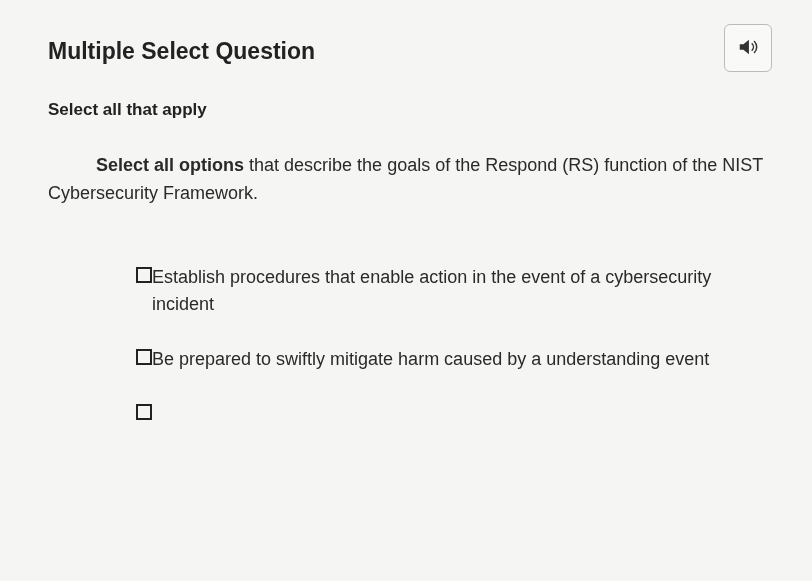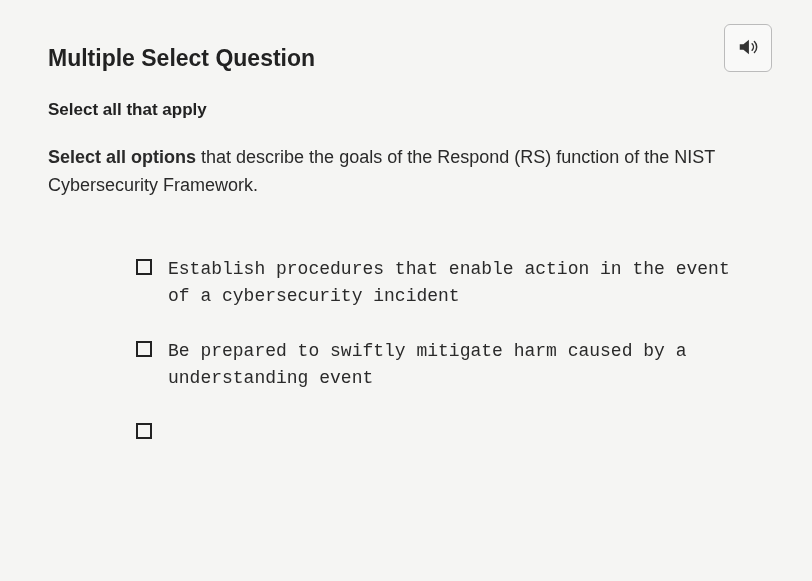--- a/index.html
+++ b/index.html
@@ -15,21 +15,21 @@
       overflow: hidden;
       position: relative;
     }
     .page {
       padding: 30px 40px 30px 48px;
       color: #2a2a2a;
     }
     .header-row {
       display: flex;
       justify-content: space-between;
-      align-items: flex-end;
+      align-items: center;
       margin-bottom: 28px;
     }
     .question-type {
       font-size: 23px;
       font-weight: 600;
       color: #222;
     }
     .audio-btn {
       width: 48px;
       height: 48px;
@@ -45,43 +45,42 @@
     .audio-btn svg {
       width: 22px;
       height: 22px;
       stroke: #333;
       fill: none;
     }
     .instruction {
       font-size: 17px;
       font-weight: 700;
       color: #222;
-      margin-bottom: 24px;
+      margin-bottom: 32px;
     }
     .prompt {
       font-size: 18px;
       line-height: 1.55;
       color: #2a2a2a;
       margin-bottom: 56px;
       max-width: 720px;
     }
     .prompt .lead {
       font-weight: 700;
+      margin-left: 48px;
     }
     .options {
       padding-left: 88px;
       padding-right: 20px;
     }
     .option {
       display: flex;
       align-items: flex-start;
-      gap: 16px;
       margin-bottom: 28px;
       cursor: pointer;
-      font-family: Liberation Mono, monospace;
     }
     .checkbox {
       flex: 0 0 auto;
       width: 16px;
       height: 16px;
       border: 2px solid #222;
       background: transparent;
       margin-top: 3px;
     }
     .option-text {

